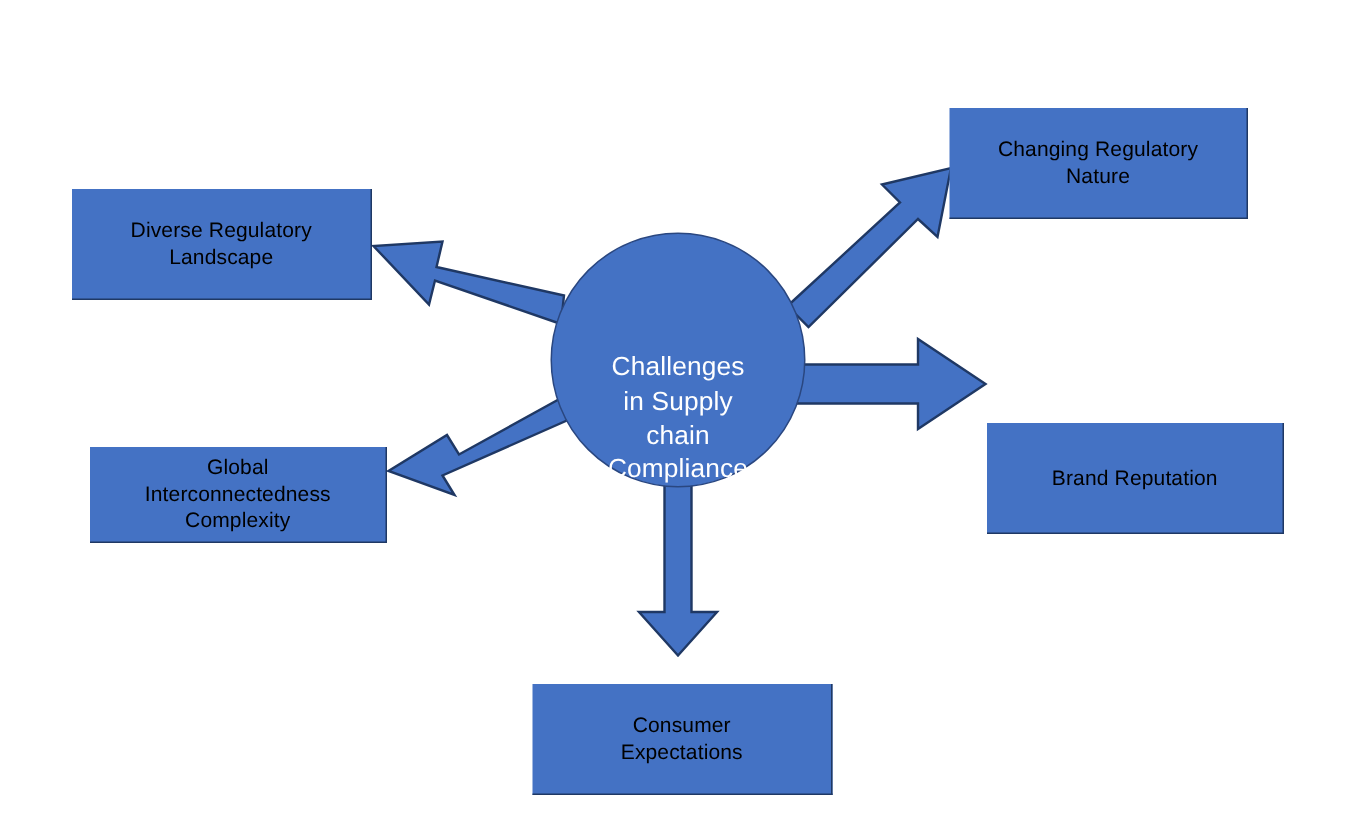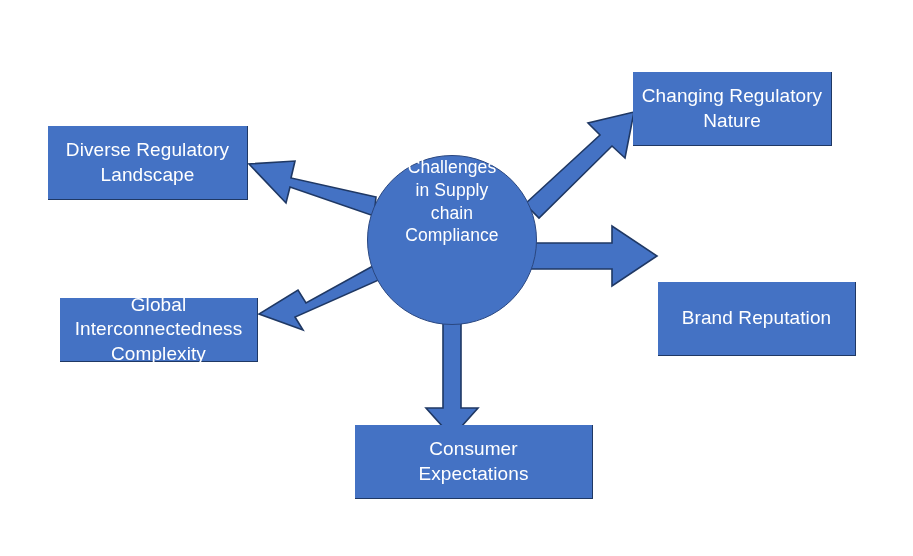--- a/index.html
+++ b/index.html
@@ -32,36 +32,36 @@
     box-sizing: border-box;
     background: #4472C4;
     border-right: 1.5px solid #1F3864;
     border-bottom: 1.5px solid #1F3864;
     display: flex;
     align-items: center;
     justify-content: center;
     z-index: 5;
   }
   .node-label {
-    color: #ffffff;
-    font-size: 19px;
+    color: #000000;
+    font-size: 14px;
     line-height: 1.28;
     text-align: center;
     letter-spacing: 0.1px;
     padding: 0 8px;
     white-space: pre-line;
   }
   .hub-circle {
     position: absolute;
     box-sizing: border-box;
     border-radius: 50%;
     background: #4472C4;
     border: 1.6px solid #2A4780;
     display: flex;
-    align-items: flex-start;
+    align-items: flex-end;
     justify-content: center;
     z-index: 6;
   }
   .hub-label {
     color: #ffffff;
     font-size: 17.5px;
     line-height: 1.30;
     text-align: center;
     letter-spacing: 0.1px;
     white-space: pre-line;
@@ -98,21 +98,21 @@
     <span class="node-label">Diverse Regulatory
 Landscape</span>
   </div>
 
   <div class="node-box" style="left:60px; top:298px; width:198px; height:64px;">
     <span class="node-label">Global
 Interconnectedness
 Complexity</span>
   </div>
 
-  <div class="node-box" style="left:355px; top:425px; width:238px; height:74px;">
+  <div class="node-box" style="left:355px; top:456px; width:200px; height:74px;">
     <span class="node-label">Consumer
 Expectations</span>
   </div>
 
   <div class="hub-circle" style="left:367px; top:155px; width:170px; height:170px;">
     <span class="hub-label">Challenges
 in Supply
 chain
 Compliance</span>
   </div>

